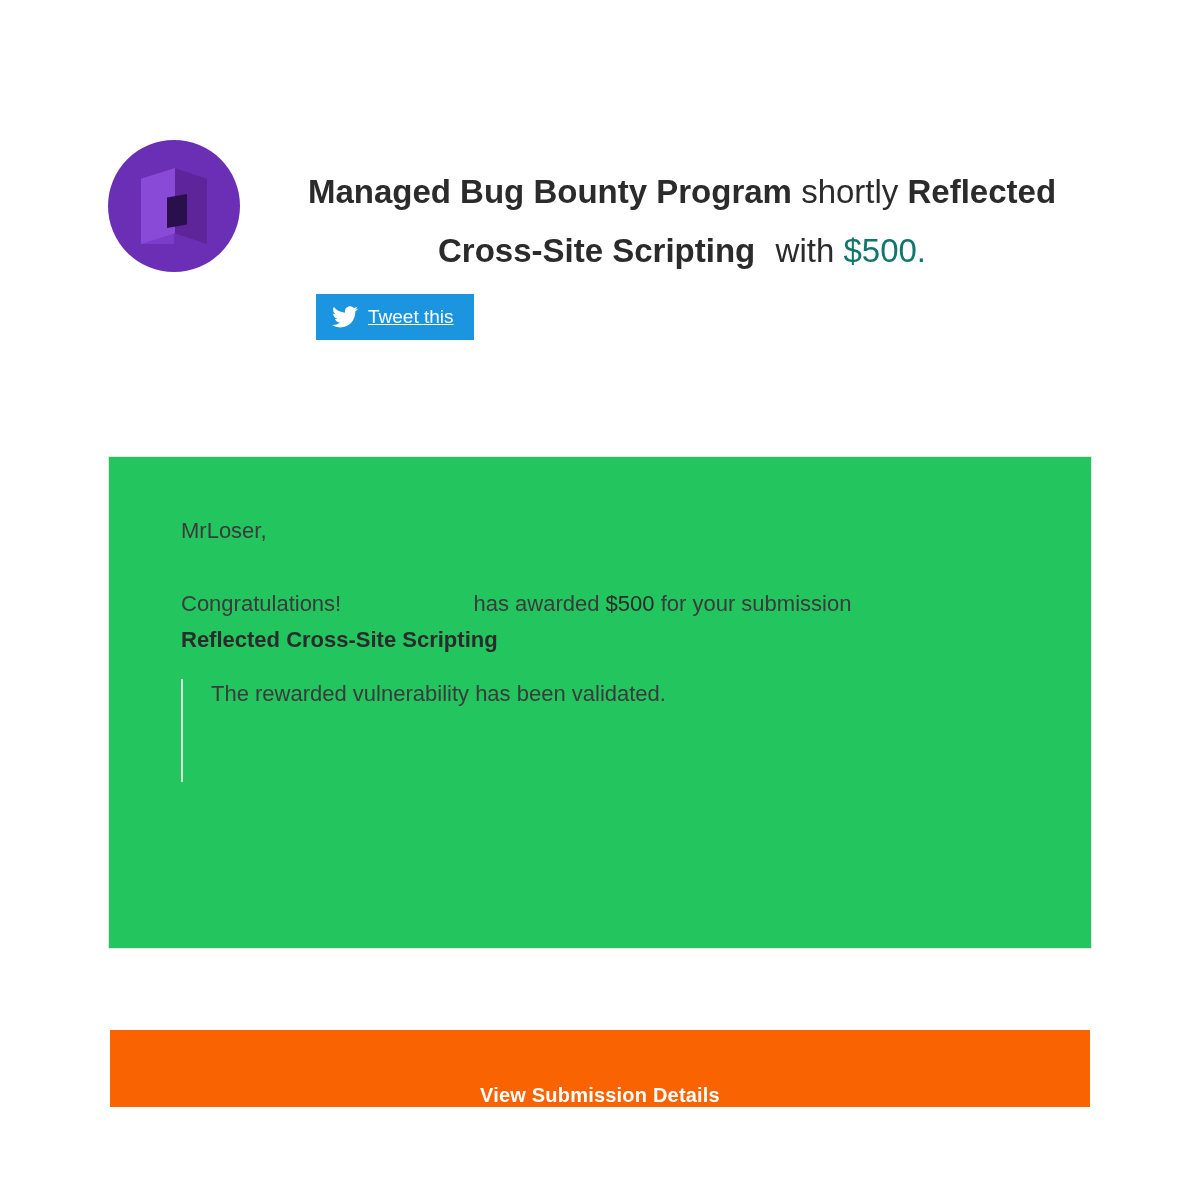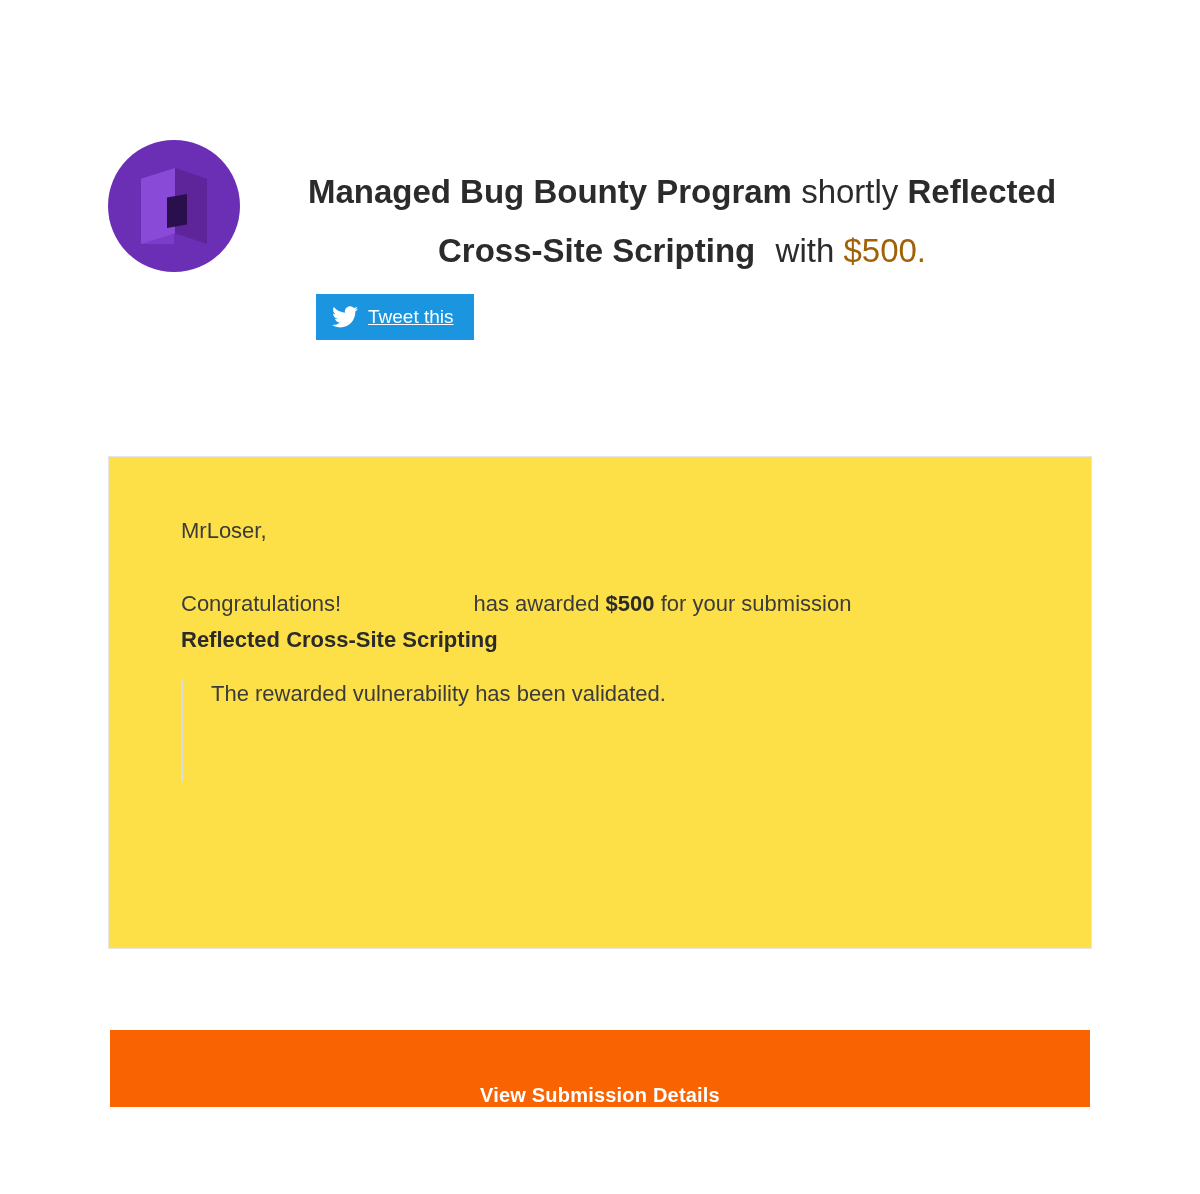--- a/index.html
+++ b/index.html
@@ -87,21 +87,21 @@
 
   .headline {
     font-size: 33px;
     line-height: 59px;
     color: #2b2b2b;
     font-weight: 400;
     text-align: center;
     margin: 0;
   }
   .headline .b { font-weight: 700; }
-  .headline .amount { color: #a16207; }
+  .headline .amount { color: #0f766e; }
   .headline .prog-gap { display: inline-block; width: 2px; }
 
   .tweet-row {
     margin-top: 14px;
     text-align: left;
   }
   .tweet-btn {
     display: inline-flex;
     align-items: center;
     gap: 10px;
@@ -129,39 +129,39 @@
 
   
   .card {
     position: absolute;
     left: 108px;
     top: 456px;
     width: 984px;
     height: 493px;
     box-sizing: border-box;
     border: 1px solid #e6e6e6;
-    background: #fde047;
+    background: #22c55e;
   }
   .card-inner {
     padding: 60px 72px;
   }
   .salutation {
     font-size: 22px;
     color: #3b3b3b;
     margin: 0 0 42px 0;
     line-height: 1.3;
   }
   .congrats {
     font-size: 22px;
     color: #3b3b3b;
     margin: 0 0 8px 0;
     line-height: 1.45;
   }
   .congrats .gap { display: inline-block; width: 120px; }
-  .congrats b { font-weight: 700; color: #2b2b2b; }
+  .congrats b { font-weight: 400; color: #2b2b2b; }
   .sub-title {
     font-size: 22px;
     font-weight: 700;
     color: #2b2b2b;
     margin: 0 0 26px 0;
   }
   .quote {
     border-left: 2px solid #dddddd;
     padding: 0 0 72px 28px;
     margin: 0 0 28px 0;

